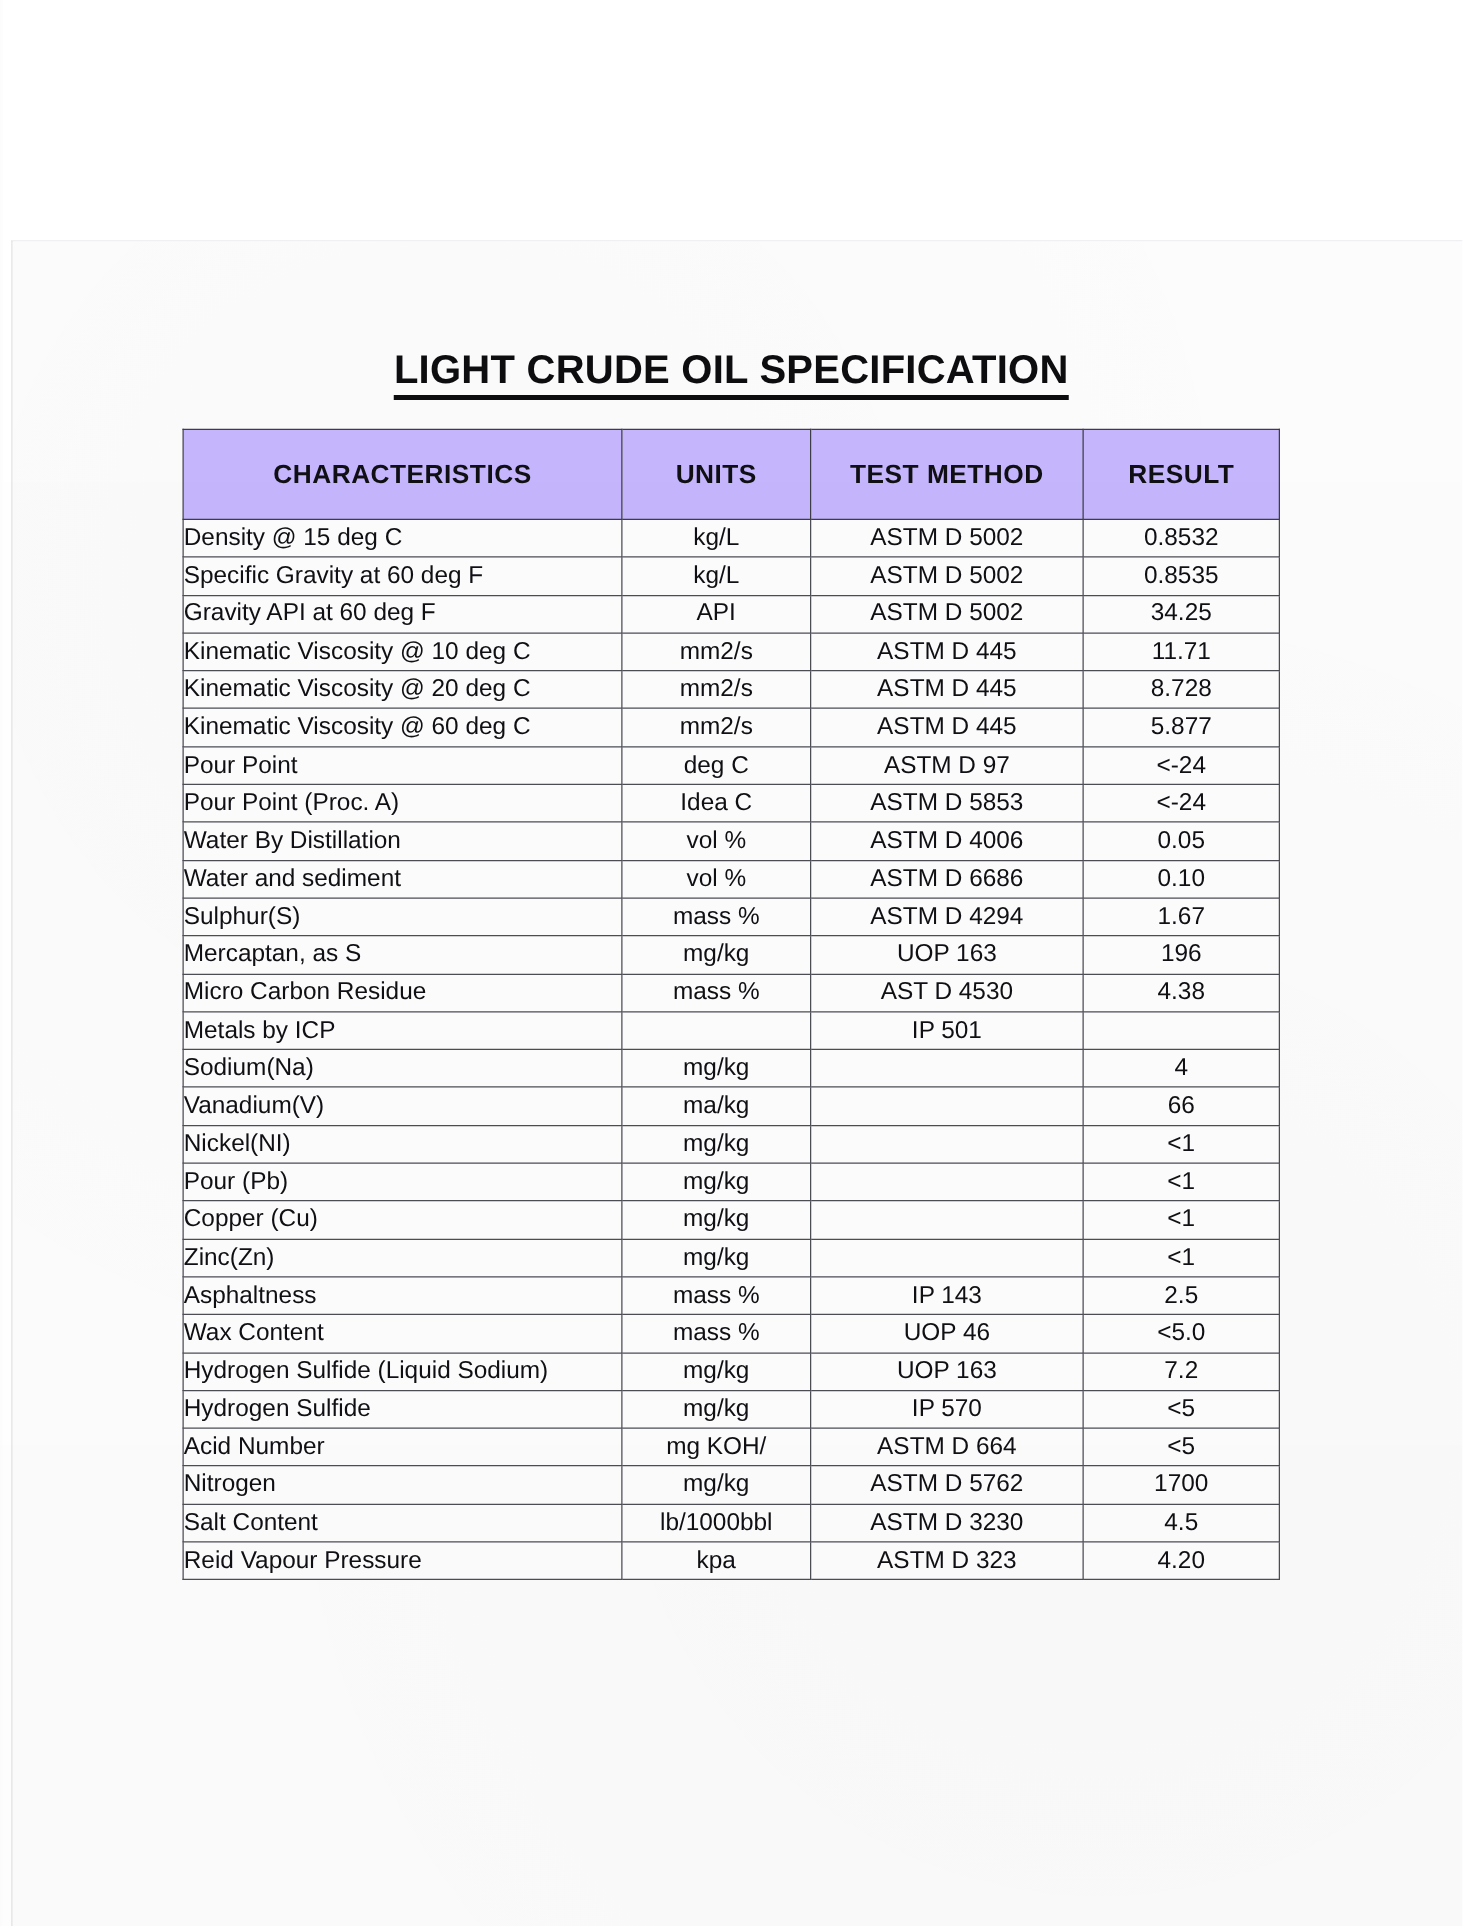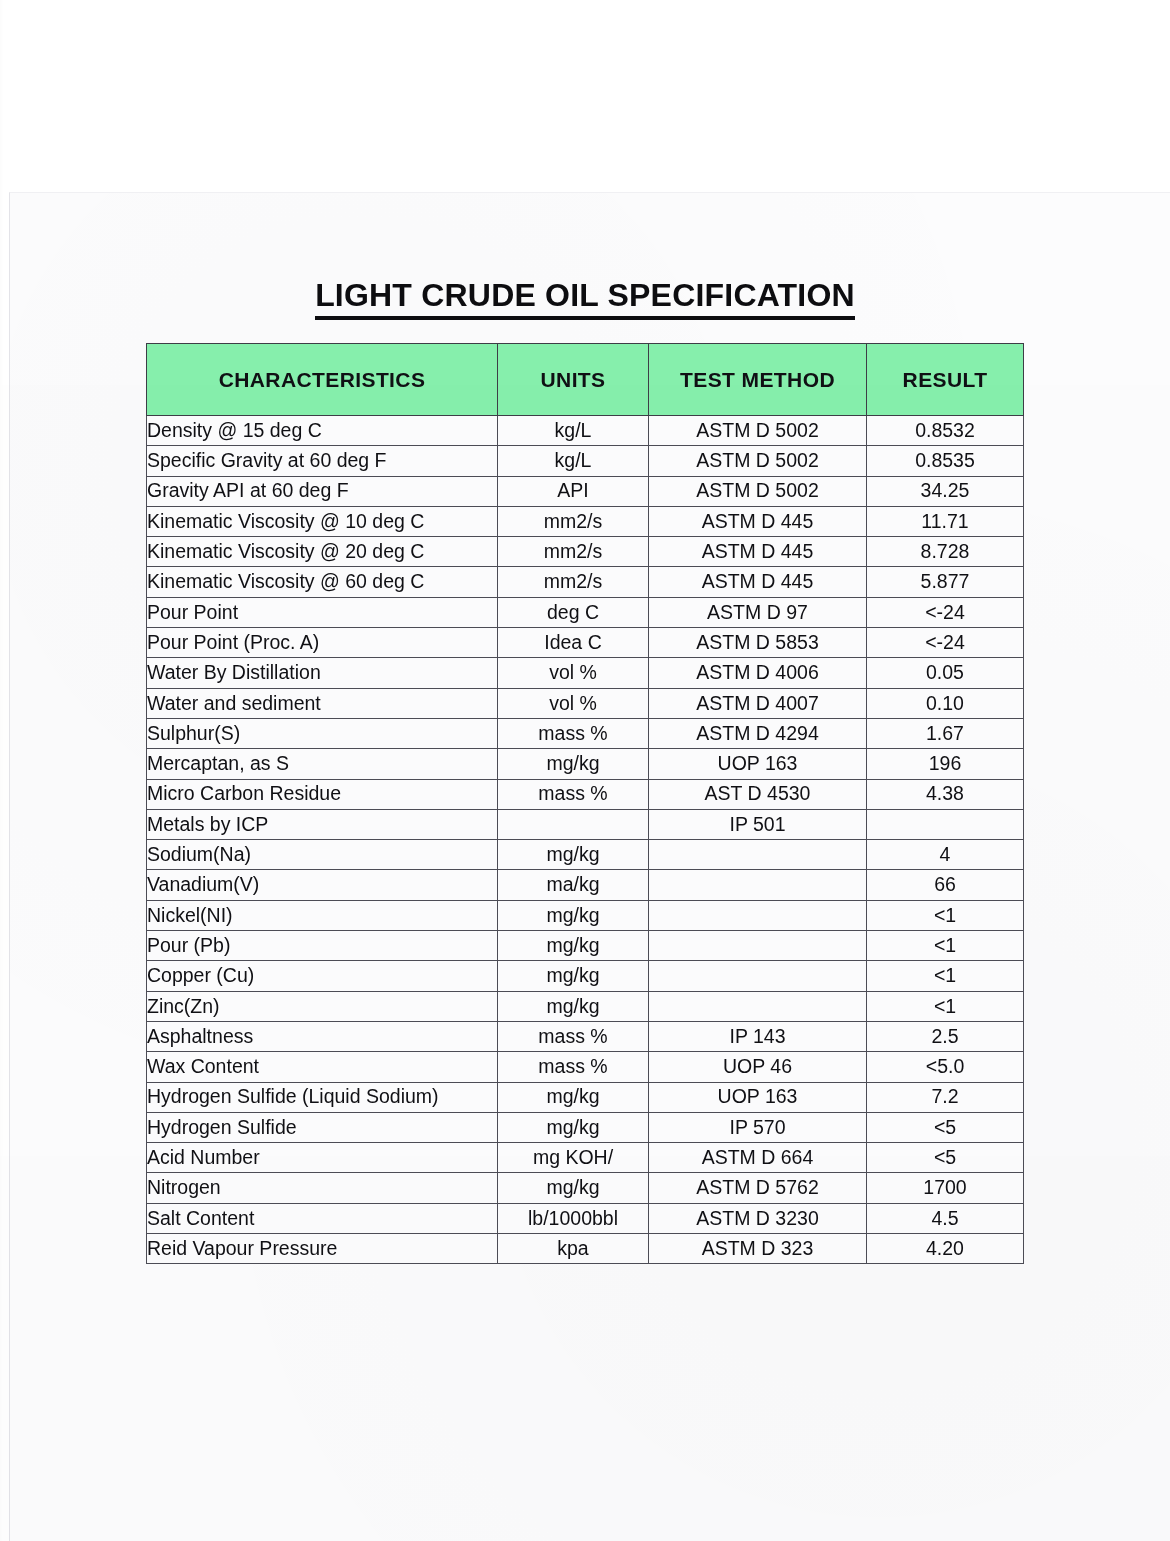--- a/index.html
+++ b/index.html
@@ -79,21 +79,21 @@
   table.spec-table td {
     border: 1px solid #4c4c55;
     padding: 0;
     font-size: 19.5px;
     line-height: 1;
     height: 30.3px;
     box-sizing: border-box;
     background: #fcfcfd;
   }
   table.spec-table thead th {
-    background: #86efac;
+    background: #c4b5fd;
     font-weight: bold;
     font-size: 21px;
     letter-spacing: 0.4px;
     height: 72px;
     text-align: center;
     vertical-align: middle;
     border: 1px solid #3d3d46;
   }
   table.spec-table tbody td {
     vertical-align: middle;
@@ -199,21 +199,21 @@
         </tr>
         <tr>
           <td class="cell-char">Water By Distillation</td>
           <td class="cell-units">vol %</td>
           <td class="cell-method">ASTM D 4006</td>
           <td class="cell-result">0.05</td>
         </tr>
         <tr>
           <td class="cell-char">Water and sediment</td>
           <td class="cell-units">vol %</td>
-          <td class="cell-method">ASTM D 4007</td>
+          <td class="cell-method">ASTM D 6686</td>
           <td class="cell-result">0.10</td>
         </tr>
         <tr>
           <td class="cell-char">Sulphur(S)</td>
           <td class="cell-units">mass %</td>
           <td class="cell-method">ASTM D 4294</td>
           <td class="cell-result">1.67</td>
         </tr>
         <tr>
           <td class="cell-char">Mercaptan, as S</td>

